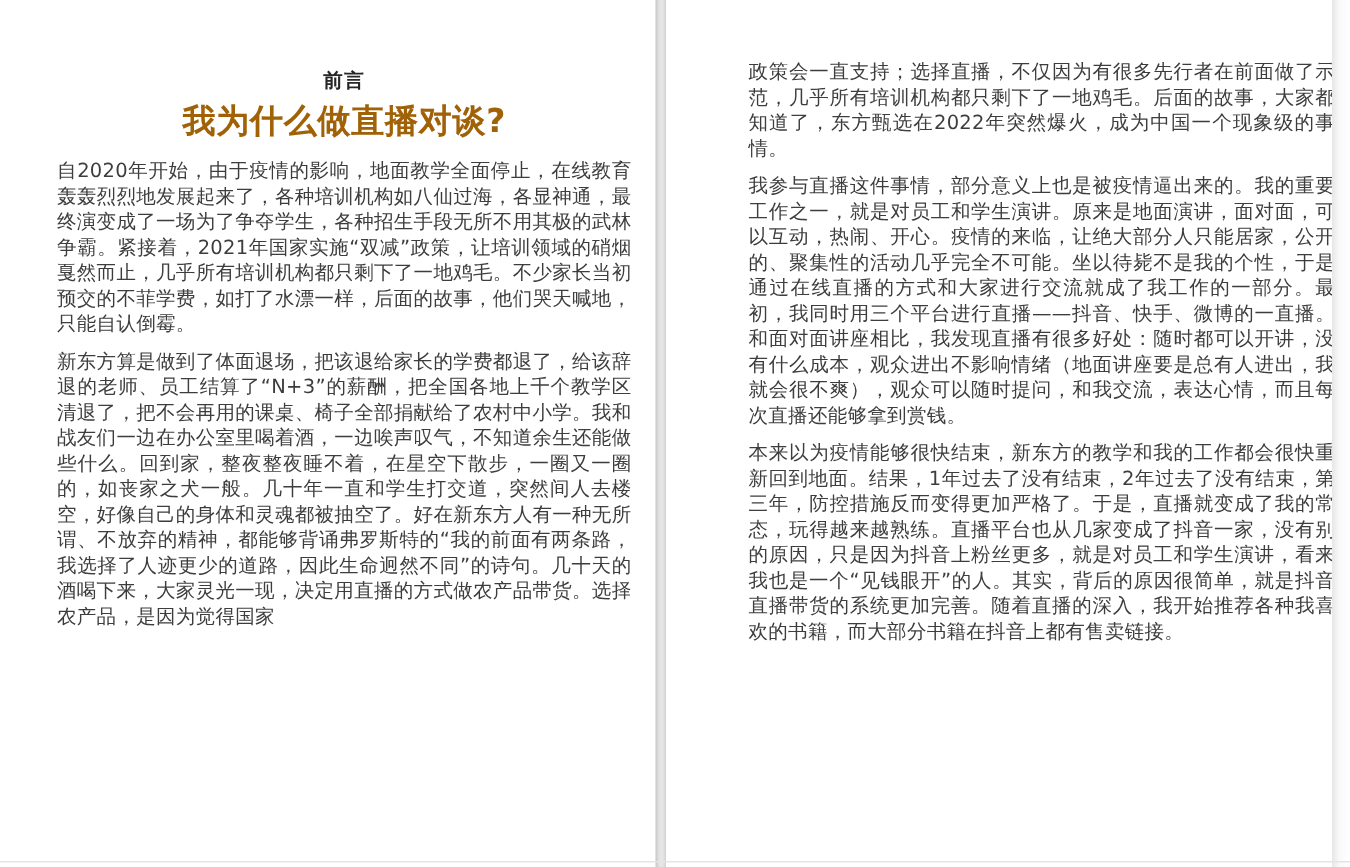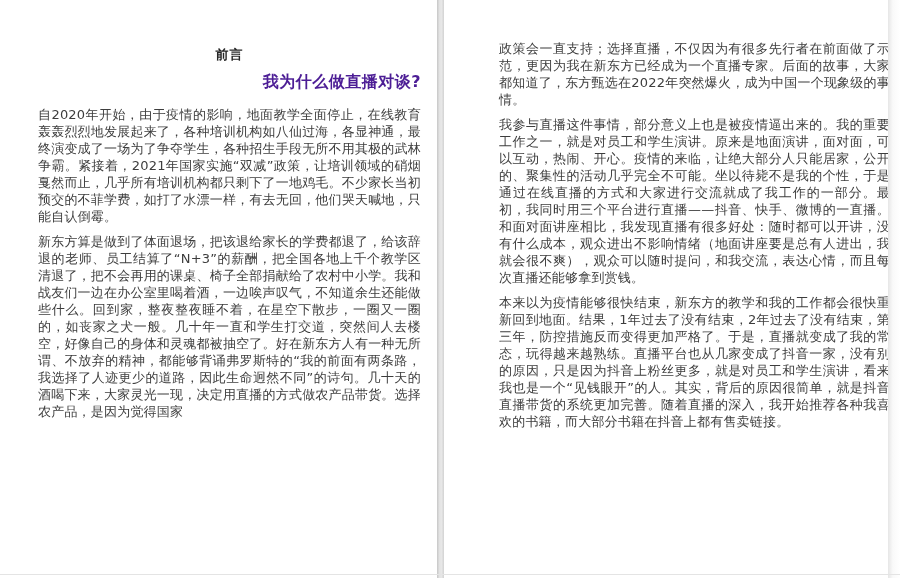--- a/index.html
+++ b/index.html
@@ -26,24 +26,24 @@
   .page-right { left: 499px; width: 391px; padding-top: 40px; }
   .section-label {
     text-align: center;
     font-weight: bold;
     font-size: 13px;
     color: #262626;
     margin: 0 0 10px 0;
     letter-spacing: 1px;
   }
   .chapter-title {
-    text-align: right;
+    text-align: center;
     font-weight: bold;
-    font-size: 16px;
-    color: #4c1d95;
+    font-size: 22px;
+    color: #a16207;
     margin: 0 0 16px 0;
     letter-spacing: 0.5px;
   }
   .gutter {
     position: absolute;
     left: 437px;
     top: 0;
     width: 7px;
     height: 578px;
     background: linear-gradient(to right, #c6c6c6, #e3e3e3 35%, #e7e7e7 65%, #d2d2d2);
@@ -66,28 +66,28 @@
   }
 </style>
 </head>
 <body>
 
 <div class="spread">
 
   <div class="page page-left">
     <div class="section-label">前言</div>
     <div class="chapter-title">我为什么做直播对谈?</div>
-    <p>自2020年开始，由于疫情的影响，地面教学全面停止，在线教育轰轰烈烈地发展起来了，各种培训机构如八仙过海，各显神通，最终演变成了一场为了争夺学生，各种招生手段无所不用其极的武林争霸。紧接着，2021年国家实施“双减”政策，让培训领域的硝烟戛然而止，几乎所有培训机构都只剩下了一地鸡毛。不少家长当初预交的不菲学费，如打了水漂一样，有去无回，他们哭天喊地，只能自认倒霉。</p>
+    <p>自2020年开始，由于疫情的影响，地面教学全面停止，在线教育轰轰烈烈地发展起来了，各种培训机构如八仙过海，各显神通，最终演变成了一场为了争夺学生，各种招生手段无所不用其极的武林争霸。紧接着，2021年国家实施“双减”政策，让培训领域的硝烟戛然而止，几乎所有培训机构都只剩下了一地鸡毛。不少家长当初预交的不菲学费，如打了水漂一样，后面的故事，他们哭天喊地，只能自认倒霉。</p>
     <p>新东方算是做到了体面退场，把该退给家长的学费都退了，给该辞退的老师、员工结算了“N+3”的薪酬，把全国各地上千个教学区清退了，把不会再用的课桌、椅子全部捐献给了农村中小学。我和战友们一边在办公室里喝着酒，一边唉声叹气，不知道余生还能做些什么。回到家，整夜整夜睡不着，在星空下散步，一圈又一圈的，如丧家之犬一般。几十年一直和学生打交道，突然间人去楼空，好像自己的身体和灵魂都被抽空了。好在新东方人有一种无所谓、不放弃的精神，都能够背诵弗罗斯特的“我的前面有两条路，我选择了人迹更少的道路，因此生命迥然不同”的诗句。几十天的酒喝下来，大家灵光一现，决定用直播的方式做农产品带货。选择农产品，是因为觉得国家</p>
   </div>
 
   <div class="gutter"></div>
 
   <div class="page page-right">
-    <p>政策会一直支持；选择直播，不仅因为有很多先行者在前面做了示范，更因为我在新东方已经成为一个直播专家。后面的故事，大家都知道了，东方甄选在2022年突然爆火，成为中国一个现象级的事情。</p>
+    <p>政策会一直支持；选择直播，不仅因为有很多先行者在前面做了示范，几乎所有培训机构都只剩下了一地鸡毛。后面的故事，大家都知道了，东方甄选在2022年突然爆火，成为中国一个现象级的事情。</p>
     <p>我参与直播这件事情，部分意义上也是被疫情逼出来的。我的重要工作之一，就是对员工和学生演讲。原来是地面演讲，面对面，可以互动，热闹、开心。疫情的来临，让绝大部分人只能居家，公开的、聚集性的活动几乎完全不可能。坐以待毙不是我的个性，于是通过在线直播的方式和大家进行交流就成了我工作的一部分。最初，我同时用三个平台进行直播——抖音、快手、微博的一直播。和面对面讲座相比，我发现直播有很多好处：随时都可以开讲，没有什么成本，观众进出不影响情绪（地面讲座要是总有人进出，我就会很不爽），观众可以随时提问，和我交流，表达心情，而且每次直播还能够拿到赏钱。</p>
     <p>本来以为疫情能够很快结束，新东方的教学和我的工作都会很快重新回到地面。结果，1年过去了没有结束，2年过去了没有结束，第三年，防控措施反而变得更加严格了。于是，直播就变成了我的常态，玩得越来越熟练。直播平台也从几家变成了抖音一家，没有别的原因，只是因为抖音上粉丝更多，就是对员工和学生演讲，看来我也是一个“见钱眼开”的人。其实，背后的原因很简单，就是抖音直播带货的系统更加完善。随着直播的深入，我开始推荐各种我喜欢的书籍，而大部分书籍在抖音上都有售卖链接。</p>
   </div>
 
   <div class="edge-right"></div>
   <div class="edge-bottom"></div>
 
 </div>
 
 </body></html>

